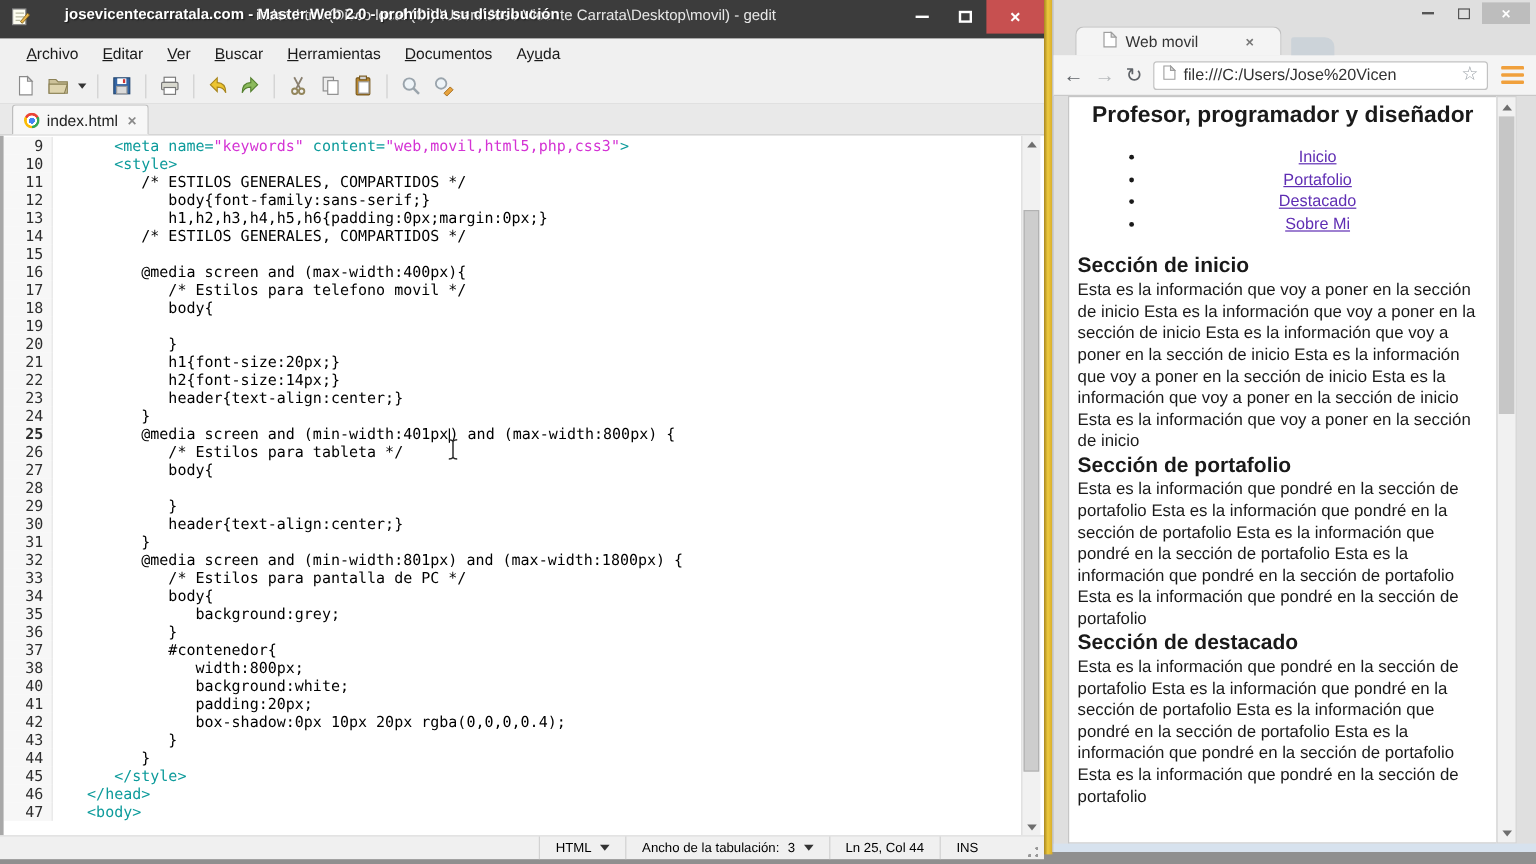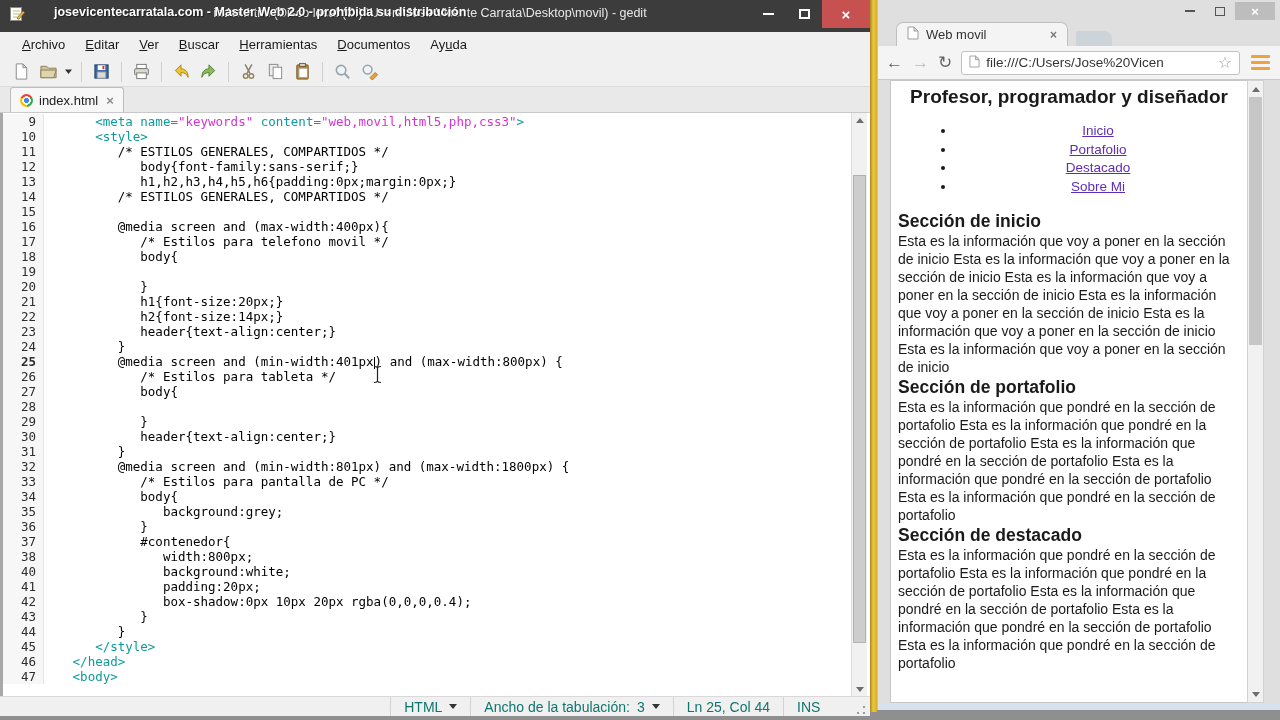--- a/index.html
+++ b/index.html
@@ -50,21 +50,21 @@
   .ct .caret { display:inline-block; width:1px; height:12px; background:#000; vertical-align:middle; }
 
   .vscroll { position:absolute; right:3px; top:0; width:16px; bottom:0; background:#f1f1f1; border-left:1px solid #dcdcdc; z-index:2; }
   .sb-arrow { position:absolute; left:0; width:15px; height:14px; display:flex; align-items:center; justify-content:center; }
   .tri-up { width:0; height:0; border-left:4px solid transparent; border-right:4px solid transparent; border-bottom:5px solid #6e6e6e; }
   .tri-down { width:0; height:0; border-left:4px solid transparent; border-right:4px solid transparent; border-top:5px solid #6e6e6e; }
   .ed-thumb { position:absolute; left:1px; width:13px; top:62px; height:468px; background:#cdcdcd; border:1px solid #b2b2b2; }
 
   .ibeam { position:absolute; left:372px; top:252px; z-index:5; }
 
-  .statusbar { height:20px; background:#f0f0f0; border-top:1px solid #d9d9d9; display:flex; align-items:center; font-size:14px; color:#0f766e; }
+  .statusbar { height:20px; background:#f0f0f0; border-top:1px solid #d9d9d9; display:flex; align-items:center; font-size:11px; color:#000000; }
   .sb-spacer { flex:1; }
   .sb-seg { height:100%; display:flex; align-items:center; padding:0 13px; border-left:1px solid #d2d2d2; gap:7px; white-space:nowrap; }
   .caret-down { width:0; height:0; border-left:4px solid transparent; border-right:4px solid transparent; border-top:5px solid #333; }
   .resize-grip { width:12px; height:12px; margin:6px 3px 0 0; background:
      radial-gradient(circle at 9px 3px,#9a9a9a 1.2px,transparent 1.4px),
      radial-gradient(circle at 9px 9px,#9a9a9a 1.2px,transparent 1.4px),
      radial-gradient(circle at 3px 9px,#9a9a9a 1.2px,transparent 1.4px); }
 
   
   .ystrip { position:absolute; left:870px; top:0; width:7px; height:712px;
@@ -73,21 +73,21 @@
   
   .browser { position:absolute; left:877px; top:0; width:403px; height:710px; background:#dfdfdf; border-left:1px solid #c2c2c2; }
   .b-top { position:relative; height:22px; }
   .b-controls { position:absolute; right:5px; top:2px; height:18px; display:flex; }
   .bc { width:30px; display:flex; align-items:center; justify-content:center; color:#555; }
   .bcg-min { width:10px; height:2px; background:#555; }
   .bcg-max { width:10px; height:9px; border:1.5px solid #555; }
   .bc-close { width:40px; background:#bdbdbd; color:#fff; font-weight:bold; font-size:13px; }
 
   .b-tabrow { height:24px; display:flex; align-items:flex-end; padding-left:18px; gap:8px; }
-  .b-tab { width:172px; height:24px; background:#f4f4f4; border:1px solid #bfbfbf; border-bottom:none; border-radius:7px 7px 0 0; display:flex; align-items:center; gap:7px; padding:0 10px; font-size:13px; color:#333; }
+  .b-tab { width:172px; height:24px; background:#f4f4f4; border:1px solid #bfbfbf; border-bottom:none; border-radius:7px 7px 0 0; display:flex; align-items:center; gap:7px; padding:0 22px; font-size:13px; color:#333; }
   .b-tab-close { margin-left:auto; color:#777; font-weight:bold; font-size:12px; }
   .b-newtab { width:36px; height:15px; background:#ccd3d9; border-radius:2px 8px 0 0; }
 
   .b-toolbar { height:34px; background:#f4f4f4; border-bottom:1px solid #c9c9c9; display:flex; align-items:center; padding:0 8px; gap:9px; }
   .nav-glyph { font-size:17px; color:#5f6368; line-height:1; }
   .nav-glyph.fwd { color:#b7babc; }
   .urlbar { flex:1; height:24px; background:#fff; border:1px solid #c2c2c2; border-radius:3px; display:flex; align-items:center; padding:0 7px; gap:6px; overflow:hidden; min-width:0; }
   .url-text { font-size:13.5px; color:#333; white-space:nowrap; overflow:hidden; flex:1; min-width:0; }
   .star { color:#9aa0a6; font-size:16px; line-height:1; }
   .burger { display:flex; flex-direction:column; gap:2.5px; padding:2px; }

